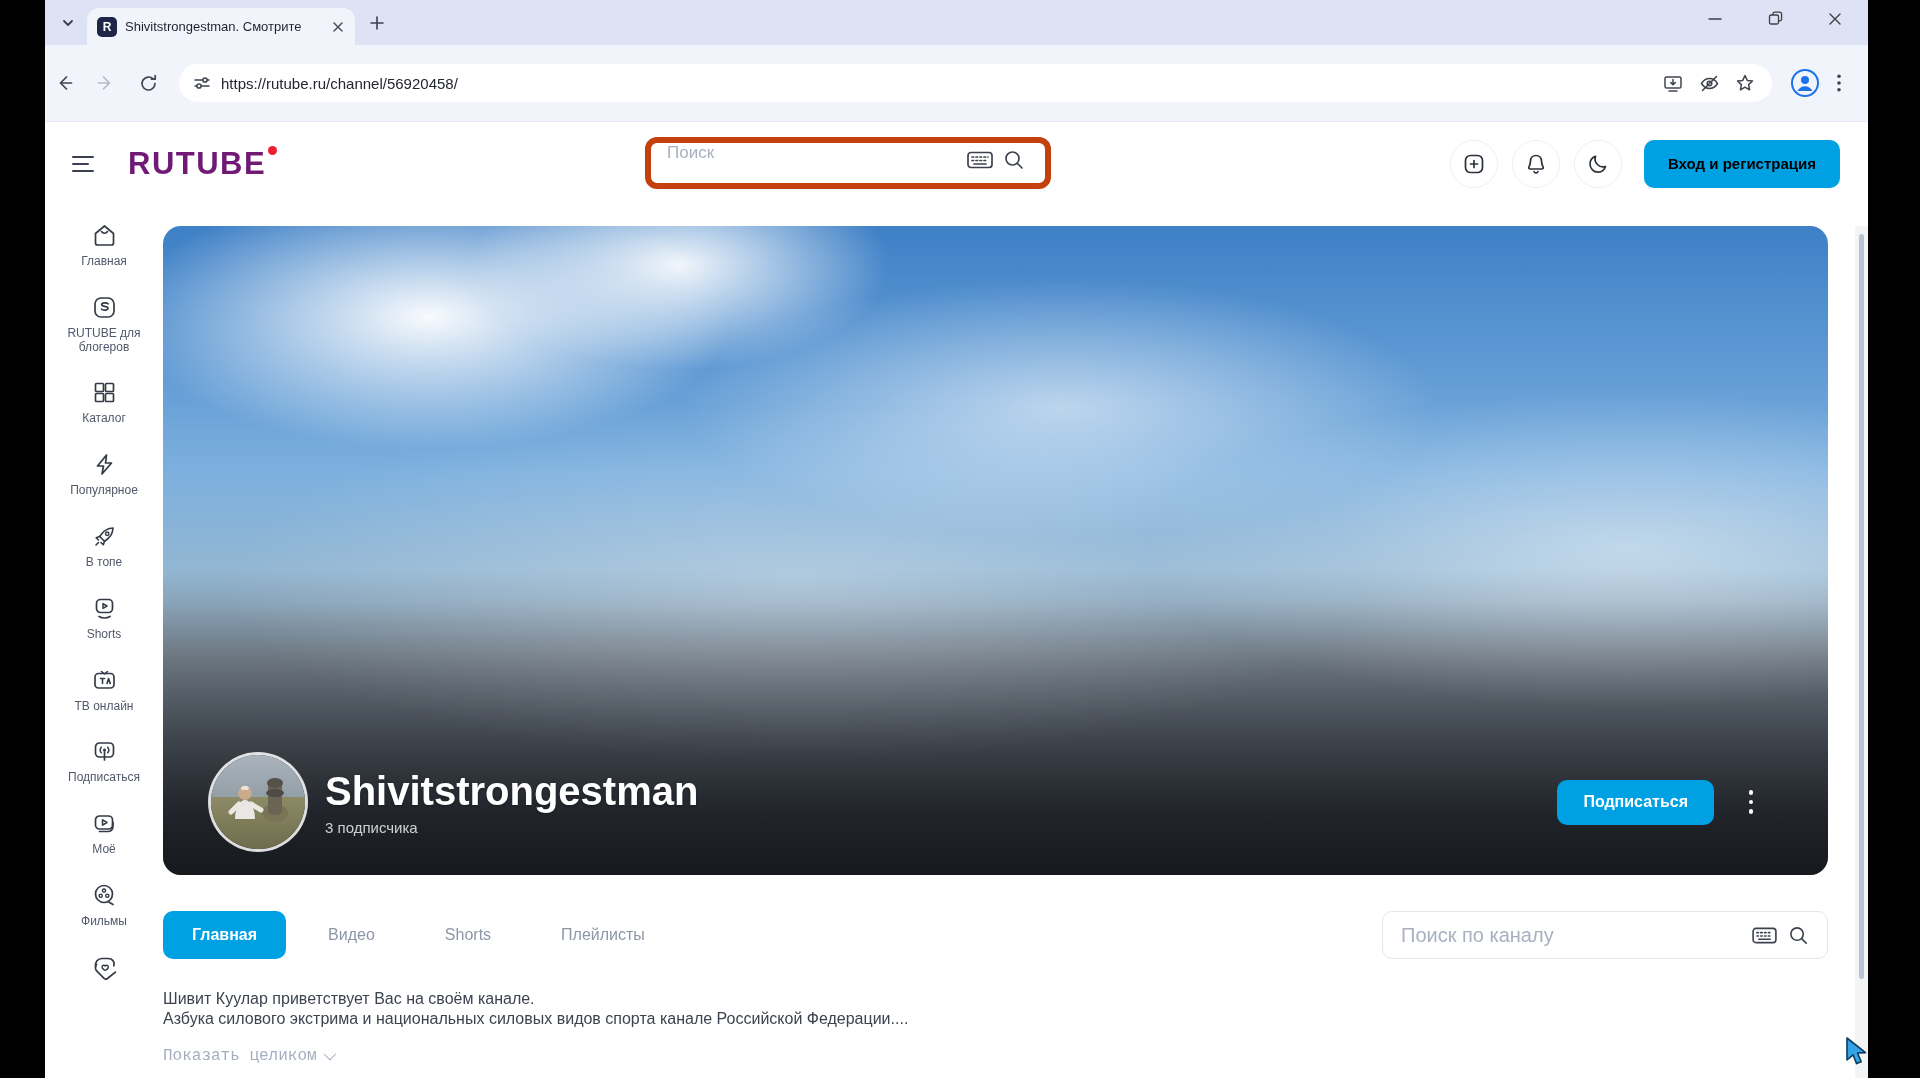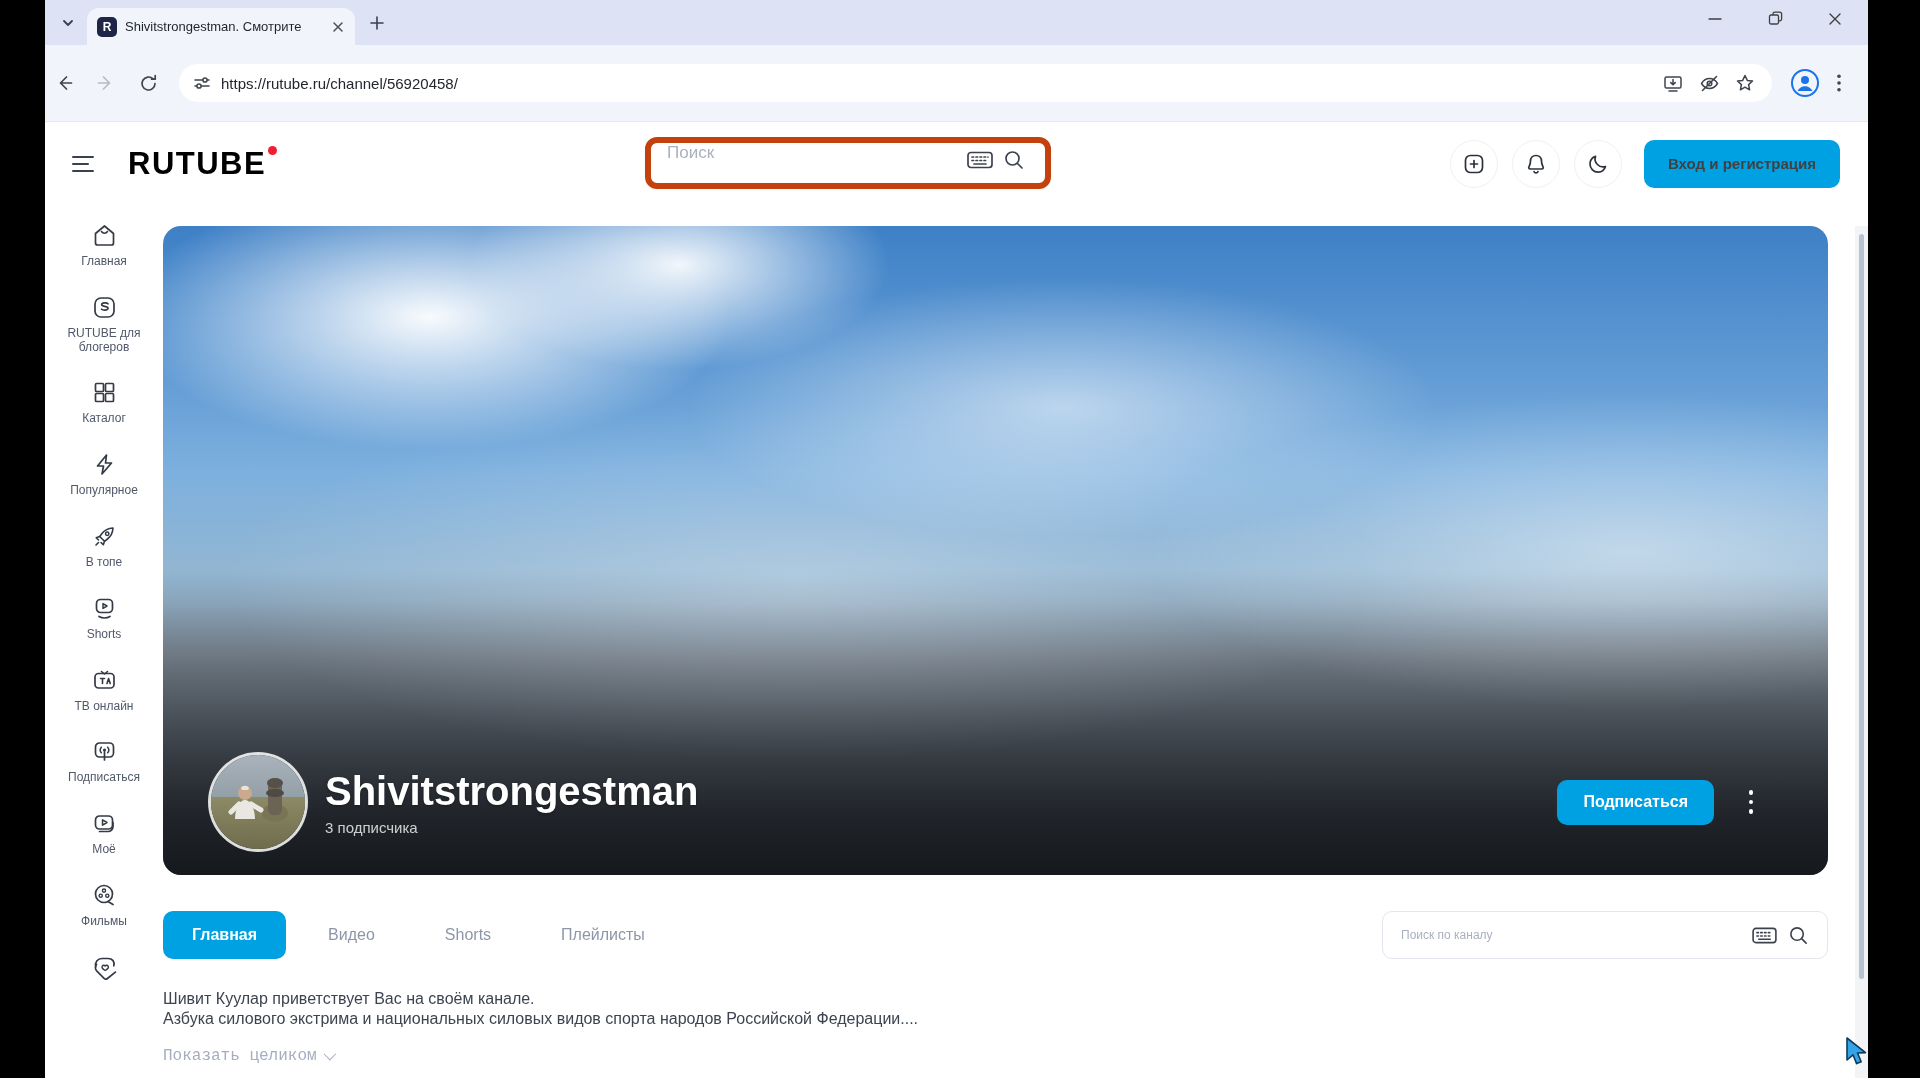--- a/index.html
+++ b/index.html
@@ -44,35 +44,35 @@
                  align-items:center; justify-content:center; cursor:pointer; margin-left:6px; }
 
   
   .page { position:relative; height:974px; background:#fff; }
   .site-header { height:83px; display:flex; align-items:center; padding:0 26px; background:#fff; position:relative; }
   .hamburger { width:34px; height:30px; border:none; background:transparent; cursor:pointer;
                display:flex; flex-direction:column; justify-content:center; gap:5px; align-items:flex-start; margin-left:1px;}
   .hamburger span { display:block; height:2px; background:#3a4050; border-radius:1px; }
   .hamburger span:nth-child(1){ width:22px; } .hamburger span:nth-child(2){ width:17px; } .hamburger span:nth-child(3){ width:22px; }
   .logo { display:flex; align-items:flex-start; margin-left:22px; cursor:pointer; text-decoration:none; }
-  .logo-text { font-size:31px; font-weight:900; letter-spacing:1.5px; color:#000000; line-height:1; }
+  .logo-text { font-size:31px; font-weight:900; letter-spacing:1.5px; color:#701a75; line-height:1; }
   .logo-dot { width:9px; height:9px; border-radius:50%; background:#ee1f34; margin:-2px 0 0 2px; }
 
   .search-wrap { position:absolute; left:600px; width:406px; height:52px; top:15px;
                  border:6px solid #c2410c; border-radius:12px; background:#fff; display:flex; align-items:flex-start;
                  padding:0 14px 0 16px; box-shadow:0 1px 3px rgba(40,50,80,.04); }
   .search-input { flex:1; border:none; outline:none; font-size:17px; color:#2a2f3a; background:transparent; }
   .search-input::placeholder { color:#a9b0bf; }
   .icon-btn-plain { border:none; background:transparent; cursor:pointer; display:flex; align-items:center;
                     justify-content:center; width:34px; height:34px; }
 
   .header-actions { position:absolute; right:28px; display:flex; align-items:center; gap:14px; }
   .circle-btn { width:48px; height:48px; border-radius:50%; background:#fff; border:1px solid #eef0f4;
                 display:flex; align-items:center; justify-content:center; cursor:pointer; }
-  .login-btn { height:48px; padding:0 24px; border:none; border-radius:10px; background:#00a1e3; color:#404040;
+  .login-btn { height:48px; padding:0 24px; border:none; border-radius:10px; background:#00a1e3; color:#000000;
                font-size:15px; font-weight:bold; cursor:pointer; margin-left:8px; font-family:inherit; }
 
   
   .content { display:flex; }
   .sidebar { width:118px; flex:0 0 auto; display:flex; flex-direction:column; align-items:center; padding-top:17px; }
   .side-item { width:110px; display:flex; flex-direction:column; align-items:center; gap:6px;
                margin-bottom:25px; cursor:pointer; background:transparent; border:none; font-family:inherit; }
   .side-item svg { stroke:#343a46; }
   .side-label { font-size:12px; color:#50586a; text-align:center; line-height:1.15; }
 
@@ -102,21 +102,21 @@
   .kebab-btn i { width:4.5px; height:4.5px; border-radius:50%; background:#fff; }
 
   
   .tabs-row { margin-top:36px; display:flex; align-items:center; position:relative; height:48px; }
   .ch-tab { height:48px; padding:0 28px; display:flex; align-items:center; border:none; background:transparent;
             font-size:16px; color:#8d96a8; cursor:pointer; border-radius:10px; font-family:inherit; }
   .ch-tab.active { background:#00a1e3; color:#fff; font-weight:bold; padding:0 29px; }
   .ch-tab + .ch-tab { margin-left:14px; }
   .channel-search { position:absolute; right:0; width:446px; height:48px; border:1px solid #e3e6ed; border-radius:10px;
                     background:#fff; display:flex; align-items:center; padding:0 12px 0 18px; }
-  .channel-search input { flex:1; border:none; outline:none; font-size:12px; color:#b91c1c; background:transparent; }
+  .channel-search input { flex:1; border:none; outline:none; font-size:20px; color:#b91c1c; background:transparent; }
   .channel-search input::placeholder { color:#a9b0bf; }
 
   
   .description { margin-top:30px; }
   .desc-line { font-size:16px; color:#3d4450; line-height:1.28; }
   .show-more { display:inline-flex; align-items:center; gap:7px; margin-top:17px; border:none; background:transparent;
                font-size:16px; color:#a5adbe; cursor:pointer; font-family:Liberation Mono, monospace; }
   .chev-down { width:9px; height:9px; border-right:1.8px solid #a5adbe; border-bottom:1.8px solid #a5adbe;
                transform:rotate(45deg) translateY(-2px); }
 
@@ -434,21 +434,21 @@
                 <svg width="21" height="21" viewBox="0 0 22 22" fill="none">
                     <circle cx="9.5" cy="9.5" r="6.5" stroke="#3c424d" stroke-width="1.7"></circle>
                     <path d="M14.5 14.5L19 19" stroke="#3c424d" stroke-width="1.7" stroke-linecap="round"></path>
                   </svg>
               </button>
             </div>
           </div>
 
           <div class="description">
             <div class="desc-line">Шивит Куулар приветствует Вас на своём канале.</div>
-            <div class="desc-line">Азбука силового экстрима и национальных силовых видов спорта народов Российской Федерации....</div>
+            <div class="desc-line">Азбука силового экстрима и национальных силовых видов спорта канале Российской Федерации....</div>
             <button class="show-more">
               <span>Показать целиком</span>
               <span class="chev-down"></span>
             </button>
           </div>
 
         </main>
       </div>
 
       <div class="scroll-gutter">

